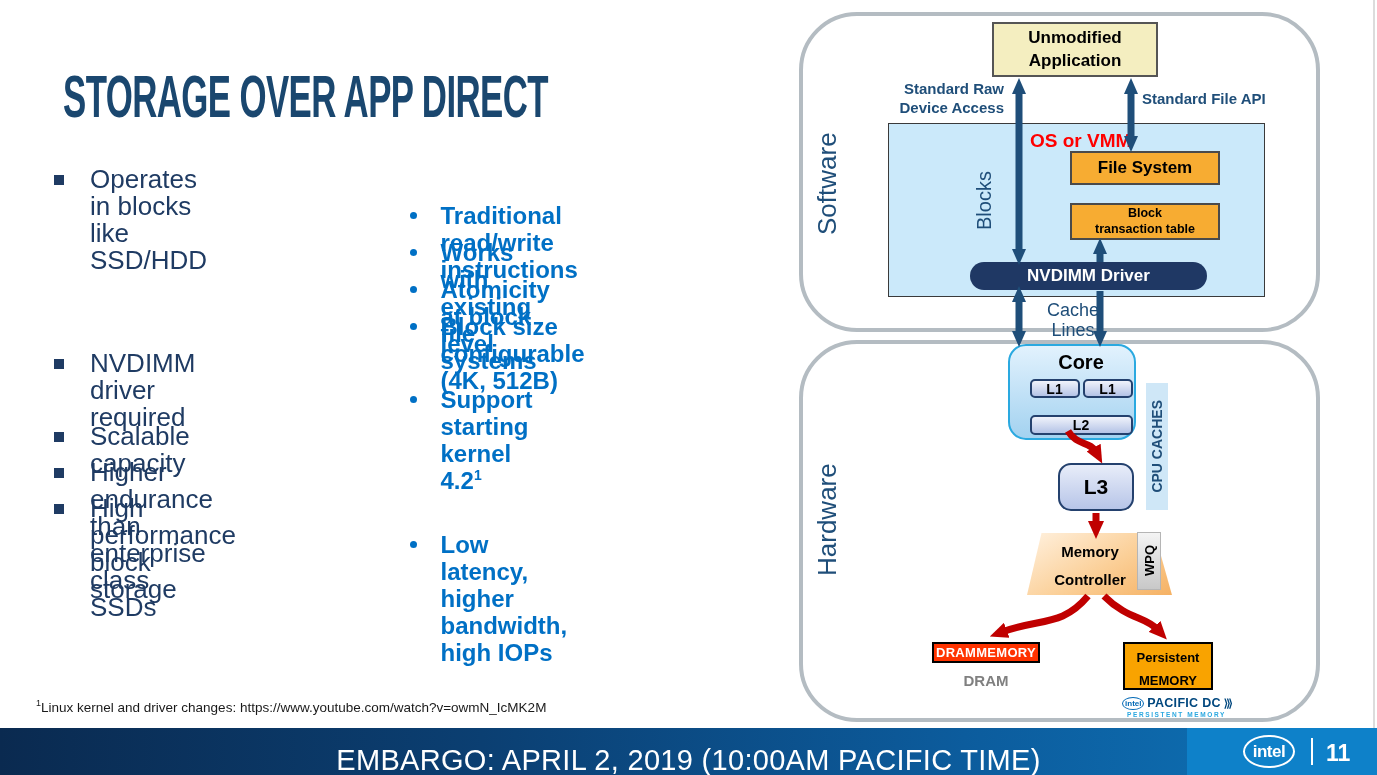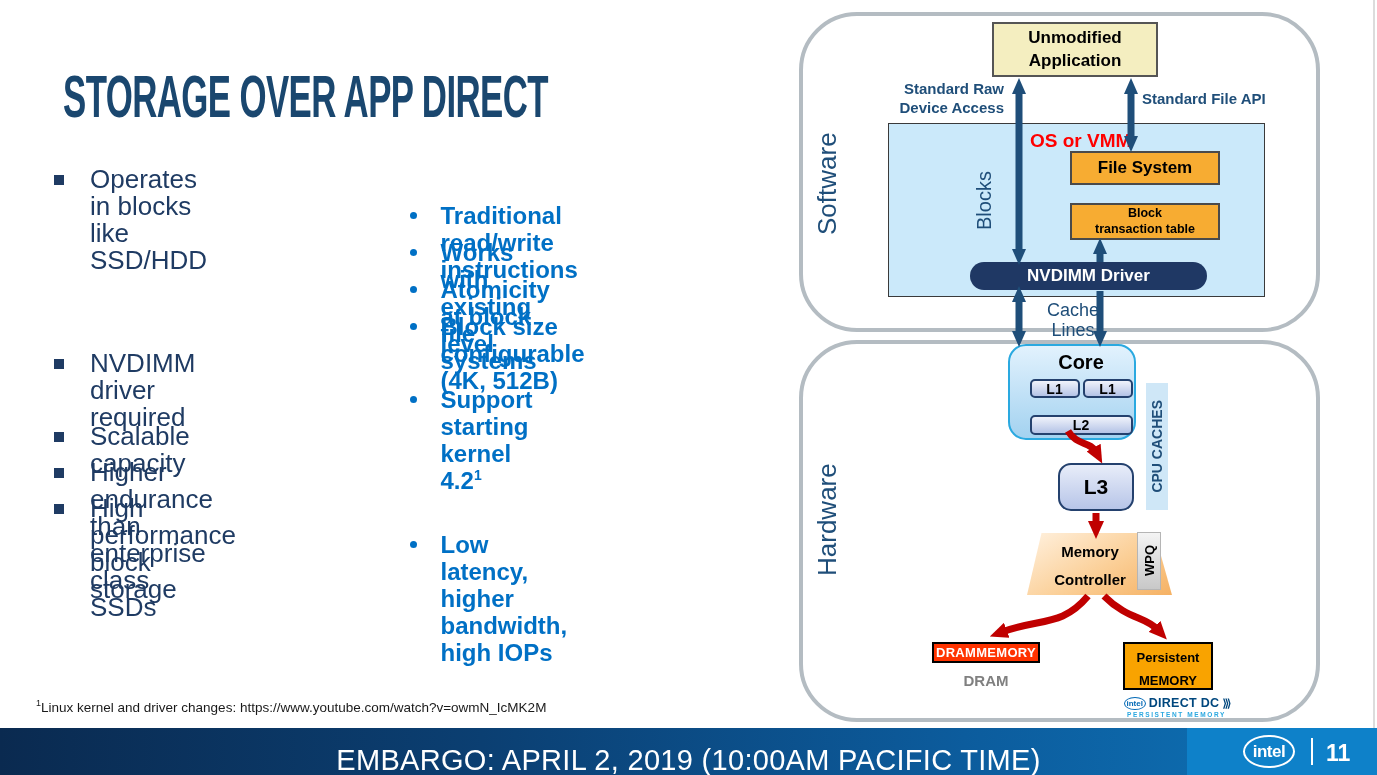--- a/index.html
+++ b/index.html
@@ -199,21 +199,21 @@
   <div class="mc-text">Memory Controller</div>
   <div class="wpq-box">
       <span class="vtext">WPQ</span>
     </div>
   <div class="dram-box">DRAMMEMORY</div>
   <div class="dram-label">DRAM</div>
   <div class="pm-box">Persistent MEMORY</div>
   <div class="optane">
     <div class="optane-row">
       <span class="optane-oval">intel</span>
-      <span class="optane-name">DIRECT DC</span>
+      <span class="optane-name">PACIFIC DC</span>
       <span class="optane-chev">⟩⟩⟩</span>
     </div>
     <div class="optane-sub">PERSISTENT MEMORY</div>
   </div>
 
   <svg class="arrows" viewBox="0 0 1377 775">
     <defs>
       <marker id="mNavy" markerUnits="userSpaceOnUse" markerWidth="16" markerHeight="14" refX="4" refY="7" orient="auto-start-reverse">
         <path d="M0,0 L16,7 L0,14 Z" fill="#1f4e79"></path>
       </marker>

